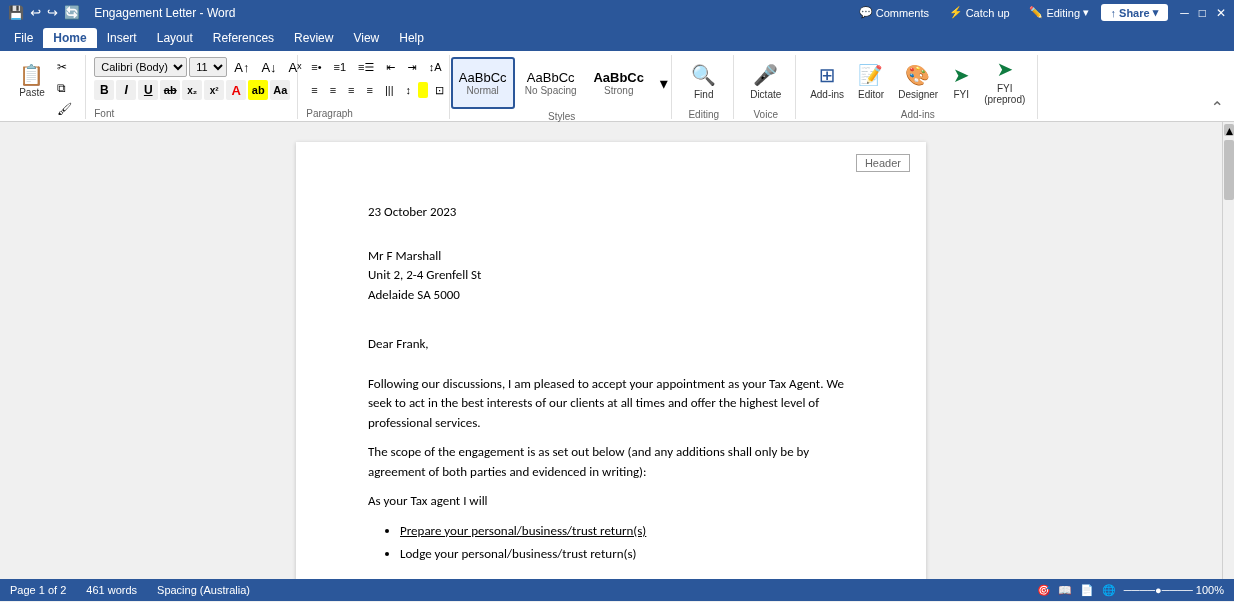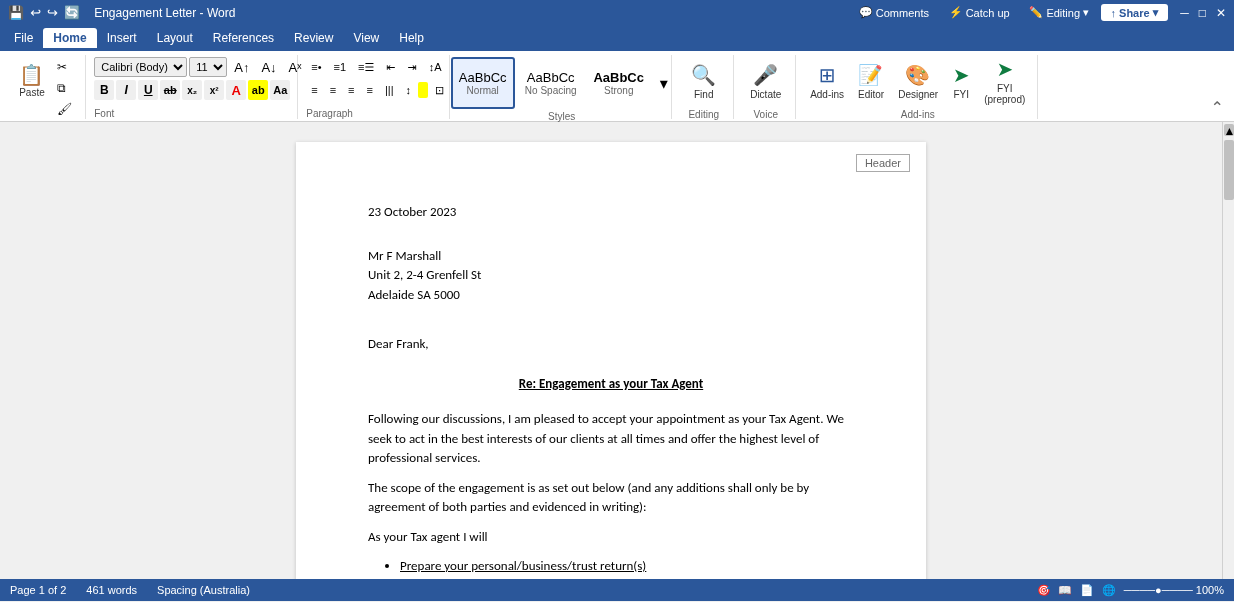--- a/index.html
+++ b/index.html
@@ -465,21 +465,20 @@
           <div class="doc-date">23 October 2023</div>
 
           <div class="doc-address">
             <div>Mr F Marshall</div>
             <div>Unit 2, 2-4 Grenfell St</div>
             <div>Adelaide SA 5000</div>
           </div>
 
           <div class="doc-salutation">Dear Frank,</div>
 
-          <div class="doc-subject">Re: Engagement as your Tax Agent</div>
 
           <div class="doc-para">
             Following our discussions, I am pleased to accept your appointment as your Tax Agent.  We seek to act in the best interests of our clients at all times and offer the highest level of professional services.
           </div>
           <div class="doc-para">
             The scope of the engagement is as set out below (and any additions shall only be by agreement of both parties and evidenced in writing):
           </div>
           <div class="doc-para">
             As your Tax agent I will
           </div>

